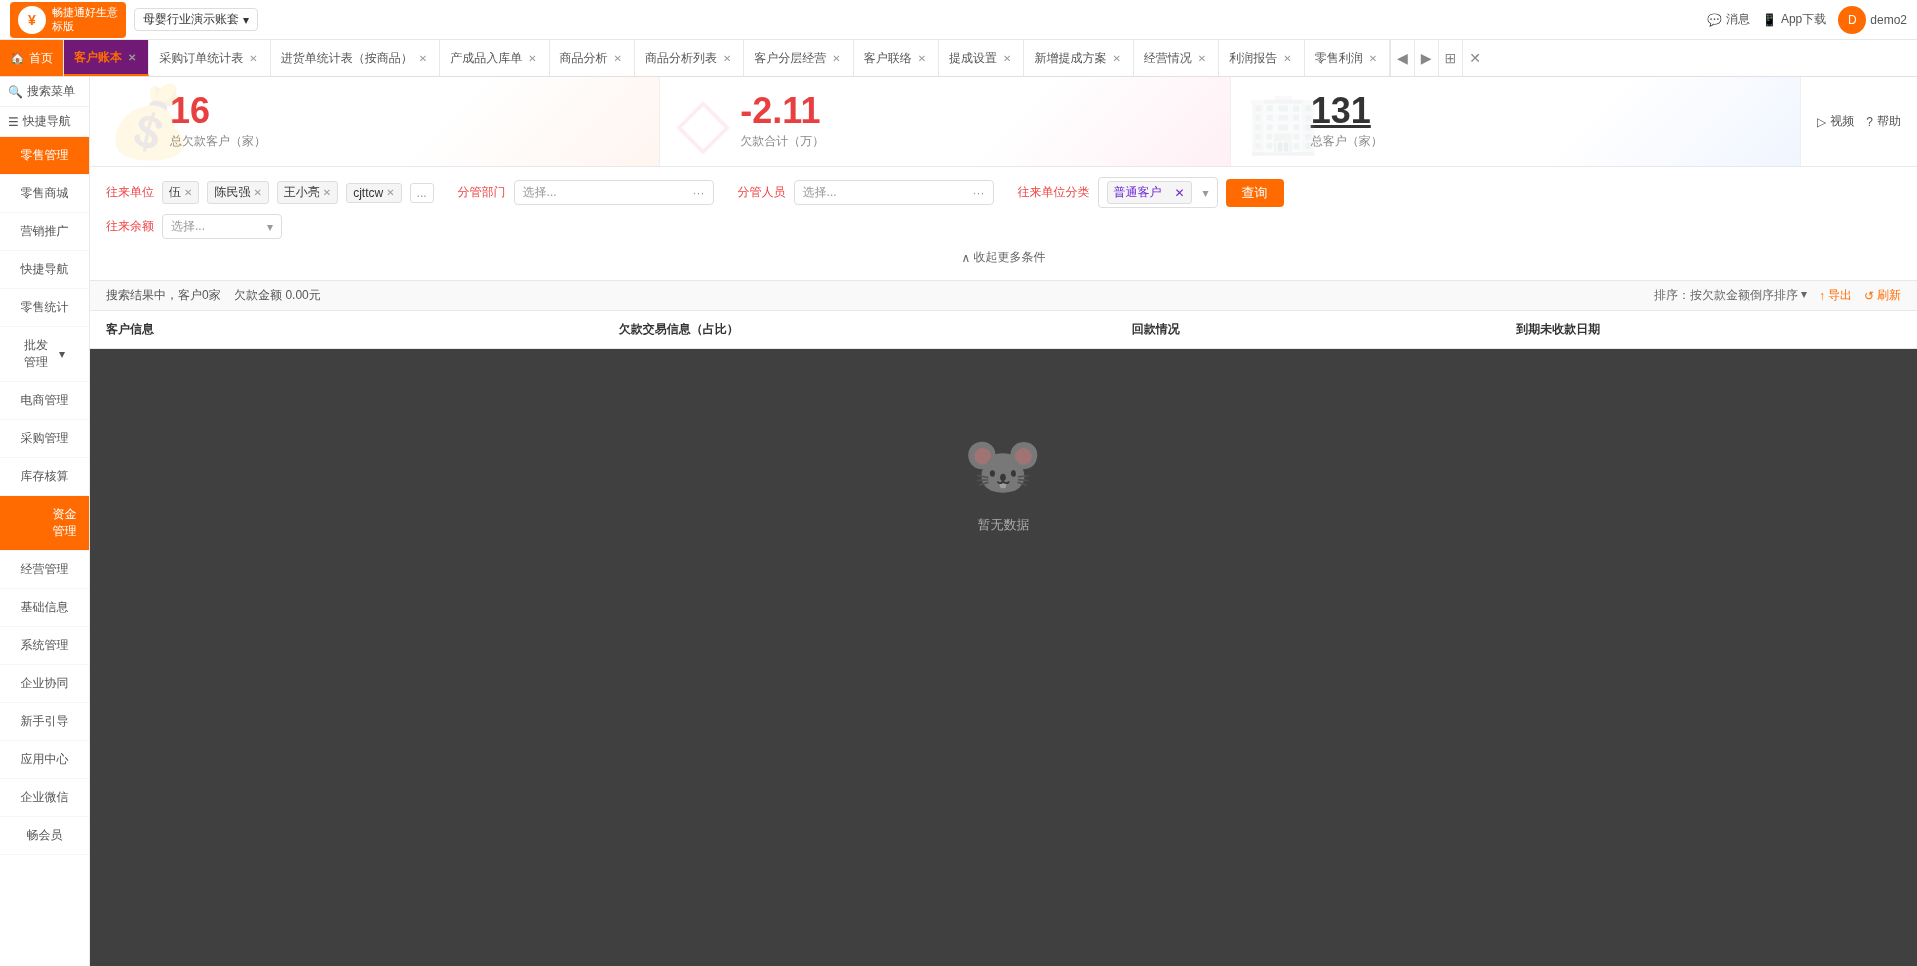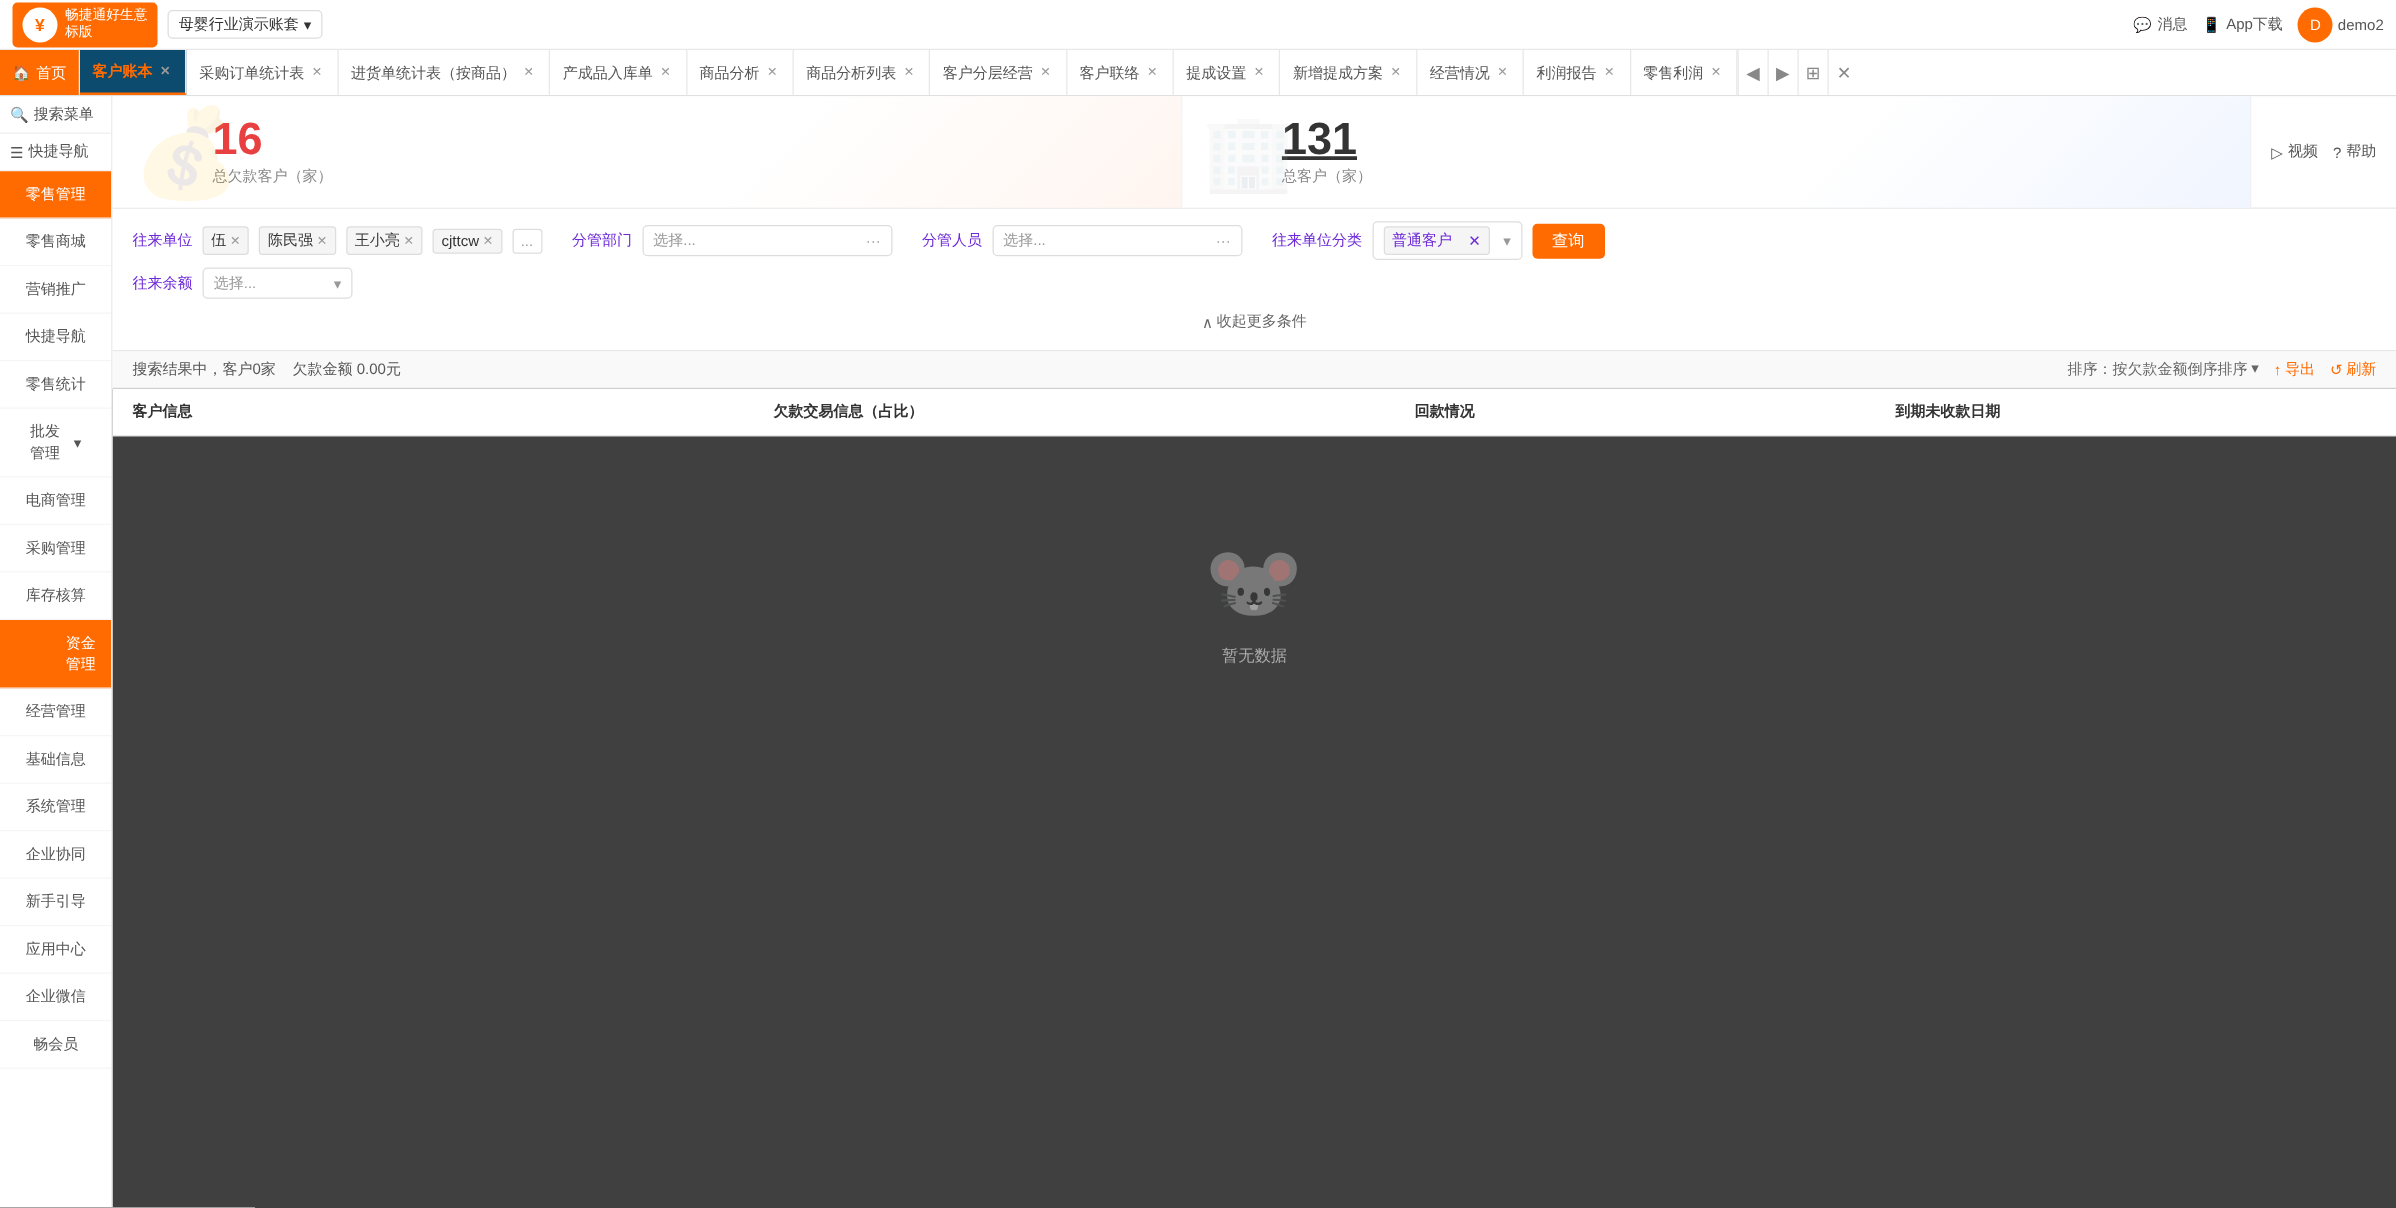--- a/index.html
+++ b/index.html
@@ -12,21 +12,21 @@
     .logo-icon { width: 28px; height: 28px; background: #fff; border-radius: 50%; display: flex; align-items: center; justify-content: center; color: #ff6b00; font-size: 14px; font-weight: bold; }
     .logo-text { display: flex; flex-direction: column; line-height: 1.2; }
     .dropdown-selector { display: flex; align-items: center; gap: 4px; border: 1px solid #ddd; border-radius: 4px; padding: 2px 8px; cursor: pointer; font-size: 12px; color: #333; background: #fff; }
     .top-bar-right { display: flex; align-items: center; gap: 12px; font-size: 12px; color: #555; }
     .top-bar-btn { display: flex; align-items: center; gap: 4px; cursor: pointer; color: #555; }
     .avatar { width: 28px; height: 28px; border-radius: 50%; background: #ff6b00; color: white; display: flex; align-items: center; justify-content: center; font-size: 12px; }
 
     
     .tab-bar { display: flex; align-items: center; background: #fff; border-bottom: 1px solid #e0e0e0; min-height: 36px; overflow: hidden; }
     .tab-item { display: flex; align-items: center; padding: 0 10px; height: 36px; white-space: nowrap; cursor: pointer; font-size: 12px; color: #555; border-right: 1px solid #e8e8e8; position: relative; gap: 4px; }
-    .tab-item.active { background: #0c4a6e; color: #ff6b00; border-bottom: 2px solid #ff6b00; font-weight: bold; }
+    .tab-item.active { background: #701a75; color: #ff6b00; border-bottom: 2px solid #ff6b00; font-weight: bold; }
     .tab-item.home { background: #ff6b00; color: #fff; }
     .tab-close { font-size: 10px; color: #999; cursor: pointer; padding: 0 2px; }
     .tab-nav-btn { display: flex; align-items: center; justify-content: center; padding: 0 6px; cursor: pointer; color: #888; font-size: 14px; border-left: 1px solid #e8e8e8; height: 36px; }
 
     
     .main-layout { display: flex; flex: 1; overflow: hidden; }
 
     
     .sidebar { width: 90px; background: #fff; border-right: 1px solid #e8e8e8; display: flex; flex-direction: column; overflow-y: auto; }
     .sidebar-search { padding: 6px 8px; color: #555; font-size: 12px; cursor: pointer; display: flex; align-items: center; gap: 4px; border-bottom: 1px solid #f0f0f0; }
@@ -42,21 +42,21 @@
     .stats-header { background: #fff; display: flex; align-items: stretch; border-bottom: 1px solid #e8e8e8; position: relative; }
     .stat-card { flex: 1; padding: 16px 20px; display: flex; flex-direction: column; align-items: flex-start; border-right: 1px solid #f0f0f0; position: relative; }
     .stat-value-red { font-size: 36px; font-weight: bold; color: #e84040; line-height: 1; }
     .stat-value-dark { font-size: 36px; font-weight: bold; color: #333; line-height: 1; text-decoration: underline; }
     .stat-label { font-size: 12px; color: #888; margin-top: 4px; }
     .header-actions { display: flex; align-items: center; gap: 12px; padding: 0 16px; font-size: 12px; color: #888; }
 
     
     .filter-area { background: #fff; padding: 10px 16px; border-bottom: 1px solid #e8e8e8; }
     .filter-row { display: flex; align-items: center; gap: 8px; margin-bottom: 6px; flex-wrap: wrap; }
-    .filter-label { font-size: 12px; color: #6d28d9; white-space: nowrap; }
+    .filter-label { font-size: 12px; color: #ef4444; white-space: nowrap; }
     .filter-tag { display: flex; align-items: center; gap: 3px; background: #f5f5f5; border: 1px solid #ddd; border-radius: 3px; padding: 2px 6px; font-size: 12px; color: #333; }
     .filter-tag-close { cursor: pointer; color: #999; font-size: 10px; }
     .filter-select { display: flex; align-items: center; gap: 4px; border: 1px solid #ddd; border-radius: 4px; padding: 3px 8px; font-size: 12px; color: #999; background: #fff; cursor: pointer; min-width: 120px; justify-content: space-between; }
     .filter-select-wide { min-width: 200px; }
     .more-filters-btn { display: flex; align-items: center; gap: 3px; color: #999; font-size: 12px; cursor: pointer; border: 1px solid #ddd; border-radius: 3px; padding: 2px 6px; }
     .collapse-btn { display: flex; align-items: center; gap: 3px; color: #666; font-size: 12px; cursor: pointer; margin: 4px auto; justify-content: center; }
 
     
     .results-bar { display: flex; align-items: center; justify-content: space-between; padding: 6px 16px; background: #f9f9f9; border-bottom: 1px solid #e8e8e8; }
     .results-text { font-size: 12px; color: #555; }
@@ -245,20 +245,29 @@
     <div class="stats-header">
       <div class="stat-card" style="background: linear-gradient(135deg, #fff 60%, #fff5f0 100%);">
         <div style="position:absolute; left:16px; top:50%; transform:translateY(-50%); opacity:0.12; font-size:70px; color:#ff6b00;">
           <span>💰</span>
         </div>
         <div style="padding-left:60px;">
           <div class="stat-value-red">16</div>
           <div class="stat-label">总欠款客户（家）</div>
         </div>
       </div>
+      <div class="stat-card" style="background: linear-gradient(135deg, #fff 60%, #fff0f5 100%);">
+        <div style="position:absolute; left:16px; top:50%; transform:translateY(-50%); opacity:0.12; font-size:70px; color:#ff6b9d;">
+          <span>◇</span>
+        </div>
+        <div style="padding-left:60px;">
+          <div class="stat-value-red">-2.11</div>
+          <div class="stat-label">欠款合计（万）</div>
+        </div>
+      </div>
       <div class="stat-card" style="background: linear-gradient(135deg, #fff 60%, #f0f5ff 100%);">
         <div style="position:absolute; left:16px; top:50%; transform:translateY(-50%); opacity:0.1; font-size:60px; color:#4da6ff;">
           <span>🏢</span>
         </div>
         <div style="padding-left:60px;">
           <div class="stat-value-dark">131</div>
           <div class="stat-label">总客户（家）</div>
         </div>
       </div>
       <div class="header-actions">

